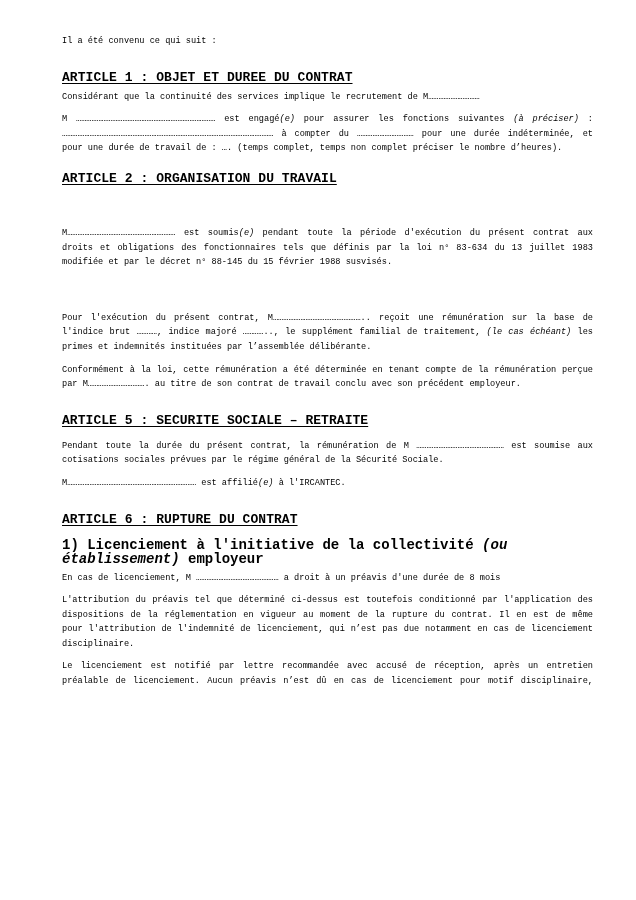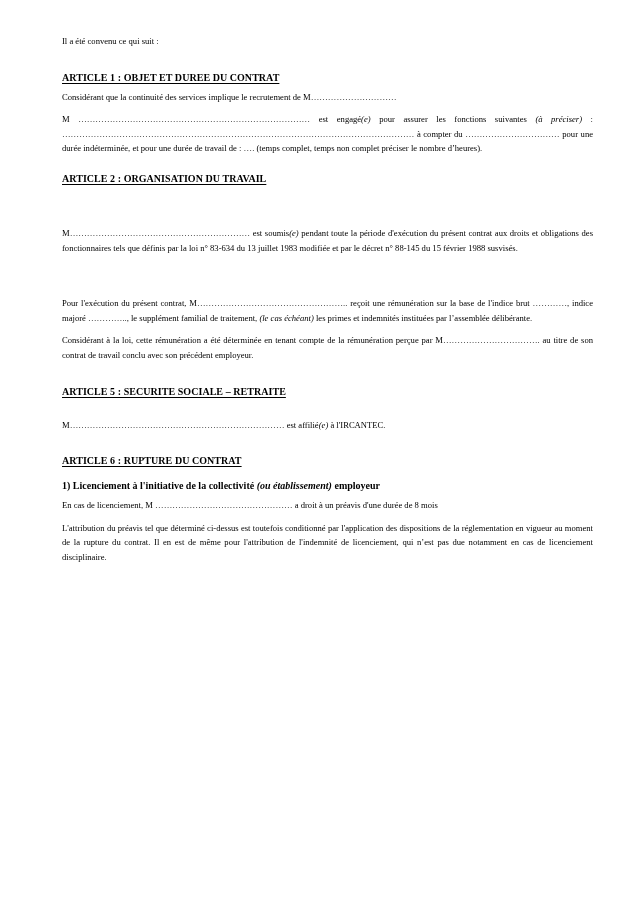--- a/index.html
+++ b/index.html
@@ -9,21 +9,21 @@
     background: #ffffff;
   }
   .page {
     position: relative;
     width: 636px;
     height: 900px;
     background: #ffffff;
     overflow: hidden;
     box-sizing: border-box;
     padding: 34px 43px 17px 62px;
-    font-family: Liberation Serif, serif;
+    font-family: Liberation Mono, monospace;
     font-size: 8.6px;
     line-height: 14.6px;
     color: #000000;
     -webkit-font-smoothing: antialiased;
   }
   .doc { width: 531px; }
 
   p {
     margin: 0;
     text-align: justify;
@@ -32,31 +32,31 @@
 
   
   .gap-xl { height: 22px; }
   .gap-lg { height: 16px; }
   .gap-md { height: 11px; }
   .gap-sm { height: 8px; }
   .gap-xs { height: 5px; }
 
   h2.heading {
     margin: 0;
-    font-size: 10px;
+    font-size: 13px;
     line-height: 14px;
     font-weight: bold;
     text-decoration: underline;
     text-underline-offset: 2px;
     text-align: left;
     letter-spacing: 0.05px;
   }
   h3.subheading {
     margin: 0;
-    font-size: 10px;
+    font-size: 14px;
     line-height: 14px;
     font-weight: bold;
     text-align: left;
   }
   h3.subheading .it { font-style: italic; font-weight: bold; }
 
   .it { font-style: italic; }
   .bd { font-weight: bold; }
 
   
@@ -89,34 +89,36 @@
 
     <div class="gap-md"></div>
     <p class="lastleft">M……………………………………………………… est soumis<span class="it">(e)</span> pendant toute la période d'exécution du présent contrat aux droits et obligations des fonctionnaires tels que définis par la loi n° 83-634 du 13 juillet 1983 modifiée et par le décret n° 88-145 du 15 février 1988 susvisés.</p>
     <div class="gap-sm"></div>
 
     <div class="gap-xl"></div>
 
     <div class="gap-md"></div>
     <p class="lastleft">Pour l'exécution du présent contrat, M…………………………………………….. reçoit une rémunération sur la base de l'indice brut …………, indice majoré ………….., le supplément familial de traitement, <span class="it">(le cas échéant)</span> les primes et indemnités instituées par l’assemblée délibérante.</p>
     <div class="gap-sm"></div>
-    <p class="lastleft">Considérant à la loi, cette rémunération a été déterminée en tenant compte de la rémunération perçue par M……………………………. au titre de son contrat de travail conclu avec son précédent employeur.</p>
+    <p class="lastleft">Conformément à la loi, cette rémunération a été déterminée en tenant compte de la rémunération perçue par M……………………………. au titre de son contrat de travail conclu avec son précédent employeur.</p>
 
     <div class="gap-xl"></div>
 
     <h2 class="heading">ARTICLE 5 : SECURITE SOCIALE – RETRAITE</h2>
     <div class="gap-md"></div>
+    <p class="lastleft">Pendant toute la durée du présent contrat, la rémunération de M …………………………………………… est soumise aux cotisations sociales prévues par le régime général de la Sécurité Sociale.</p>
     <div class="gap-sm"></div>
     <p class="lastleft">M………………………………………………………………… est affilié<span class="it">(e)</span> à l'IRCANTEC.</p>
 
     <div class="gap-xl"></div>
 
     <h2 class="heading">ARTICLE 6 : RUPTURE DU CONTRAT</h2>
     <div class="gap-md"></div>
     <h3 class="subheading"><span class="bd">1) Licenciement à l'initiative de la collectivité </span><span class="bd it">(ou établissement)</span><span class="bd"> employeur</span></h3>
     <div class="gap-xs"></div>
     <p class="lastleft">En cas de licenciement, M ………………………………………… a droit à un préavis d'une durée de 8 mois</p>
     <div class="gap-sm"></div>
     <p class="lastleft">L'attribution du préavis tel que déterminé ci-dessus est toutefois conditionné par l'application des dispositions de la réglementation en vigueur au moment de la rupture du contrat. Il en est de même pour l'attribution de l'indemnité de licenciement, qui n’est pas due notamment en cas de licenciement disciplinaire.</p>
     <div class="gap-sm"></div>
+    <p class="stretch">Le licenciement est notifié par lettre recommandée avec accusé de réception, après un entretien préalable de licenciement. Aucun préavis n’est dû en cas de licenciement pour motif disciplinaire,</p>
 
   </div>
 </div>
 
 </body></html>

